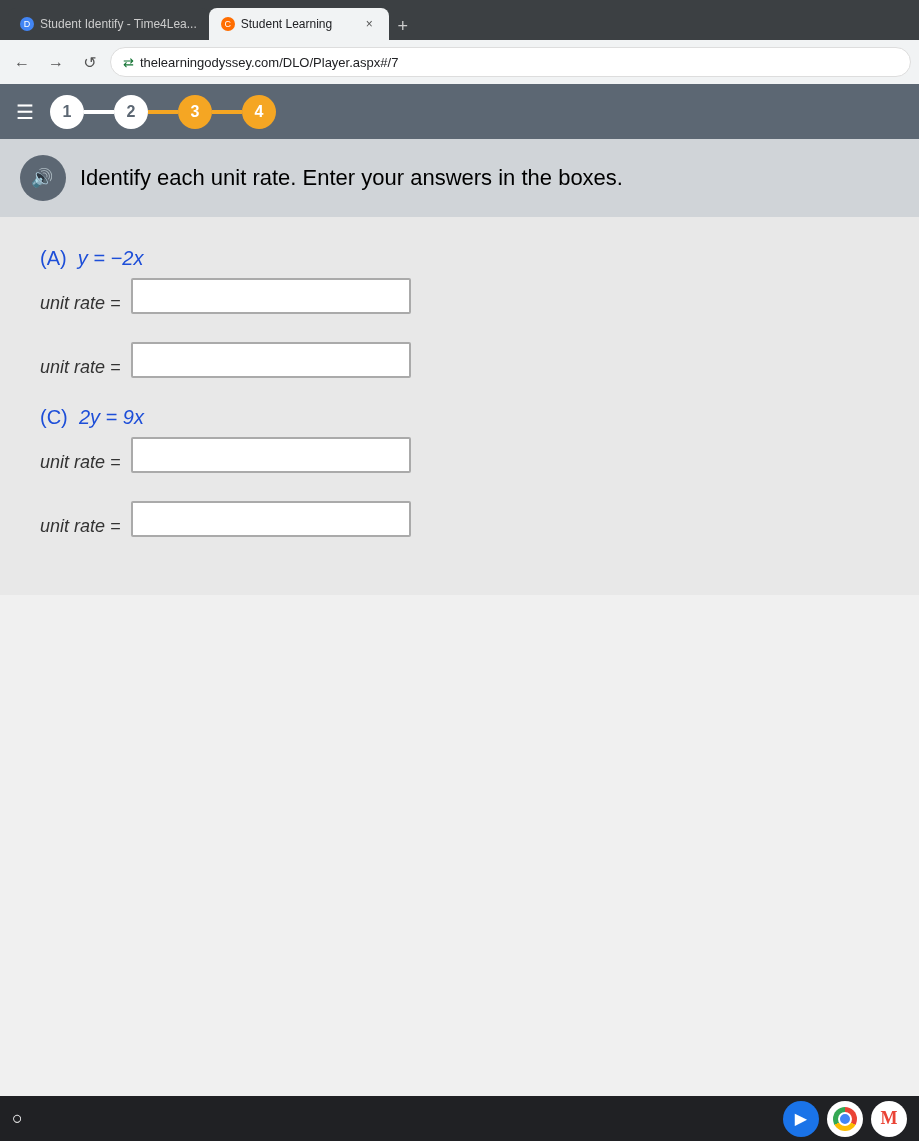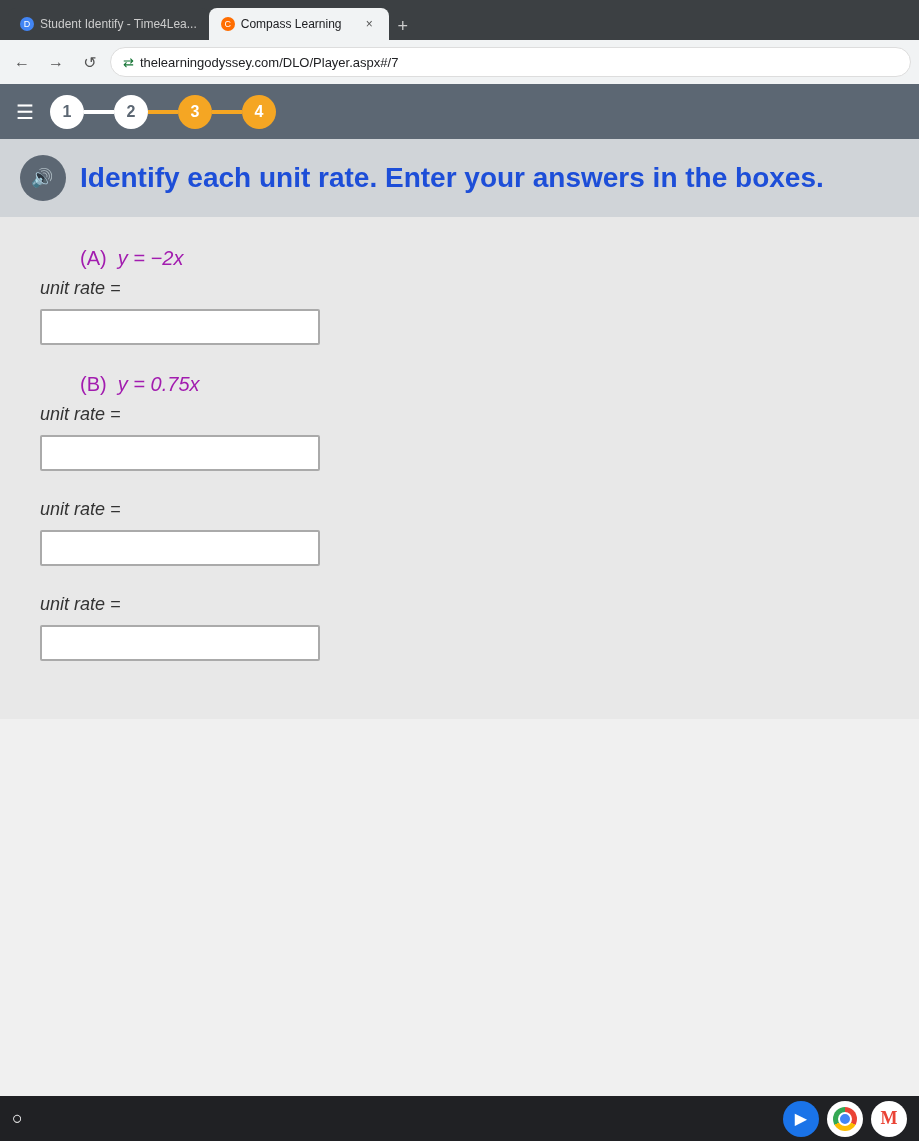--- a/index.html
+++ b/index.html
@@ -201,54 +201,52 @@
       cursor: pointer;
       flex-shrink: 0;
     }
 
     .speaker-icon {
       color: white;
       font-size: 18px;
     }
 
     .instruction-text {
-      font-size: 28px;
-      color: #1d4ed8;
-      font-weight: 700;
+      font-size: 22px;
+      color: #000000;
+      font-weight: 400;
     }
 
     
     .question-area {
       background: #e8e8e8;
       padding: 30px 40px;
       flex: 1;
     }
 
     .question-block {
       margin-bottom: 28px;
     }
 
     .equation-label {
       font-size: 20px;
-      color: #a21caf;
+      color: #1d4ed8;
       margin-bottom: 8px;
       font-style: italic;
-      margin-left: 40px;
     }
 
     .equation-label span.paren {
       font-style: normal;
       font-weight: normal;
     }
 
     .unit-rate-row {
       display: flex;
-      align-items: flex-start;
+      align-items: flex-end;
       gap: 10px;
-      flex-direction: column;
     }
 
     .unit-rate-label {
       font-size: 18px;
       color: #333;
       white-space: nowrap;
       font-style: italic;
     }
 
     .answer-input {
@@ -349,21 +347,21 @@
       <div class="tab-icon">
         <span style="font-size:9px; color:white;">D</span>
       </div>
       <span>Student Identify - Time4Lea...</span>
     </div>
 
     <div class="tab active">
       <div class="tab-icon orange">
         <span style="font-size:9px; color:white;">C</span>
       </div>
-      <span>Compass Learning</span>
+      <span>Student Learning</span>
       <span class="tab-close">×</span>
     </div>
     <div class="tab-add">+</div>
   </div>
 
   <div class="nav-bar">
     <button class="nav-btn">←</button>
     <button class="nav-btn">→</button>
     <button class="nav-btn">↺</button>
     <div class="address-bar">
@@ -413,43 +411,43 @@
       <div class="equation-label">
         <span class="paren" style="font-style:normal;">(A) &nbsp;</span><em>y = −2x</em>
       </div>
       <div class="unit-rate-row">
         <span class="unit-rate-label">unit rate =</span>
         <input class="answer-input" type="text" style="">
       </div>
     </div>
 
     <div class="question-block">
+      <div class="unit-rate-row">
+        <span class="unit-rate-label">unit rate =</span>
+        <input class="answer-input" type="text" style="">
+      </div>
+    </div>
+
+    <div class="question-block">
       <div class="equation-label">
-        <span class="paren" style="font-style:normal;">(B) &nbsp;</span><em>y = 0.75x</em>
+        <span class="paren" style="font-style:normal;">(C) &nbsp;</span><em>2y = 9x</em>
       </div>
       <div class="unit-rate-row">
         <span class="unit-rate-label">unit rate =</span>
         <input class="answer-input" type="text" style="">
       </div>
     </div>
 
     <div class="question-block">
       <div class="unit-rate-row">
         <span class="unit-rate-label">unit rate =</span>
         <input class="answer-input" type="text" style="">
       </div>
     </div>
 
-    <div class="question-block">
-      <div class="unit-rate-row">
-        <span class="unit-rate-label">unit rate =</span>
-        <input class="answer-input" type="text" style="">
-      </div>
-    </div>
-
   </div>
 </div>
 
 <div class="taskbar">
   <div class="taskbar-home">
     <span class="home-icon">○</span>
   </div>
 
   <div class="taskbar-btn play">
     <span style="color:white; font-size:16px;">▶</span>

